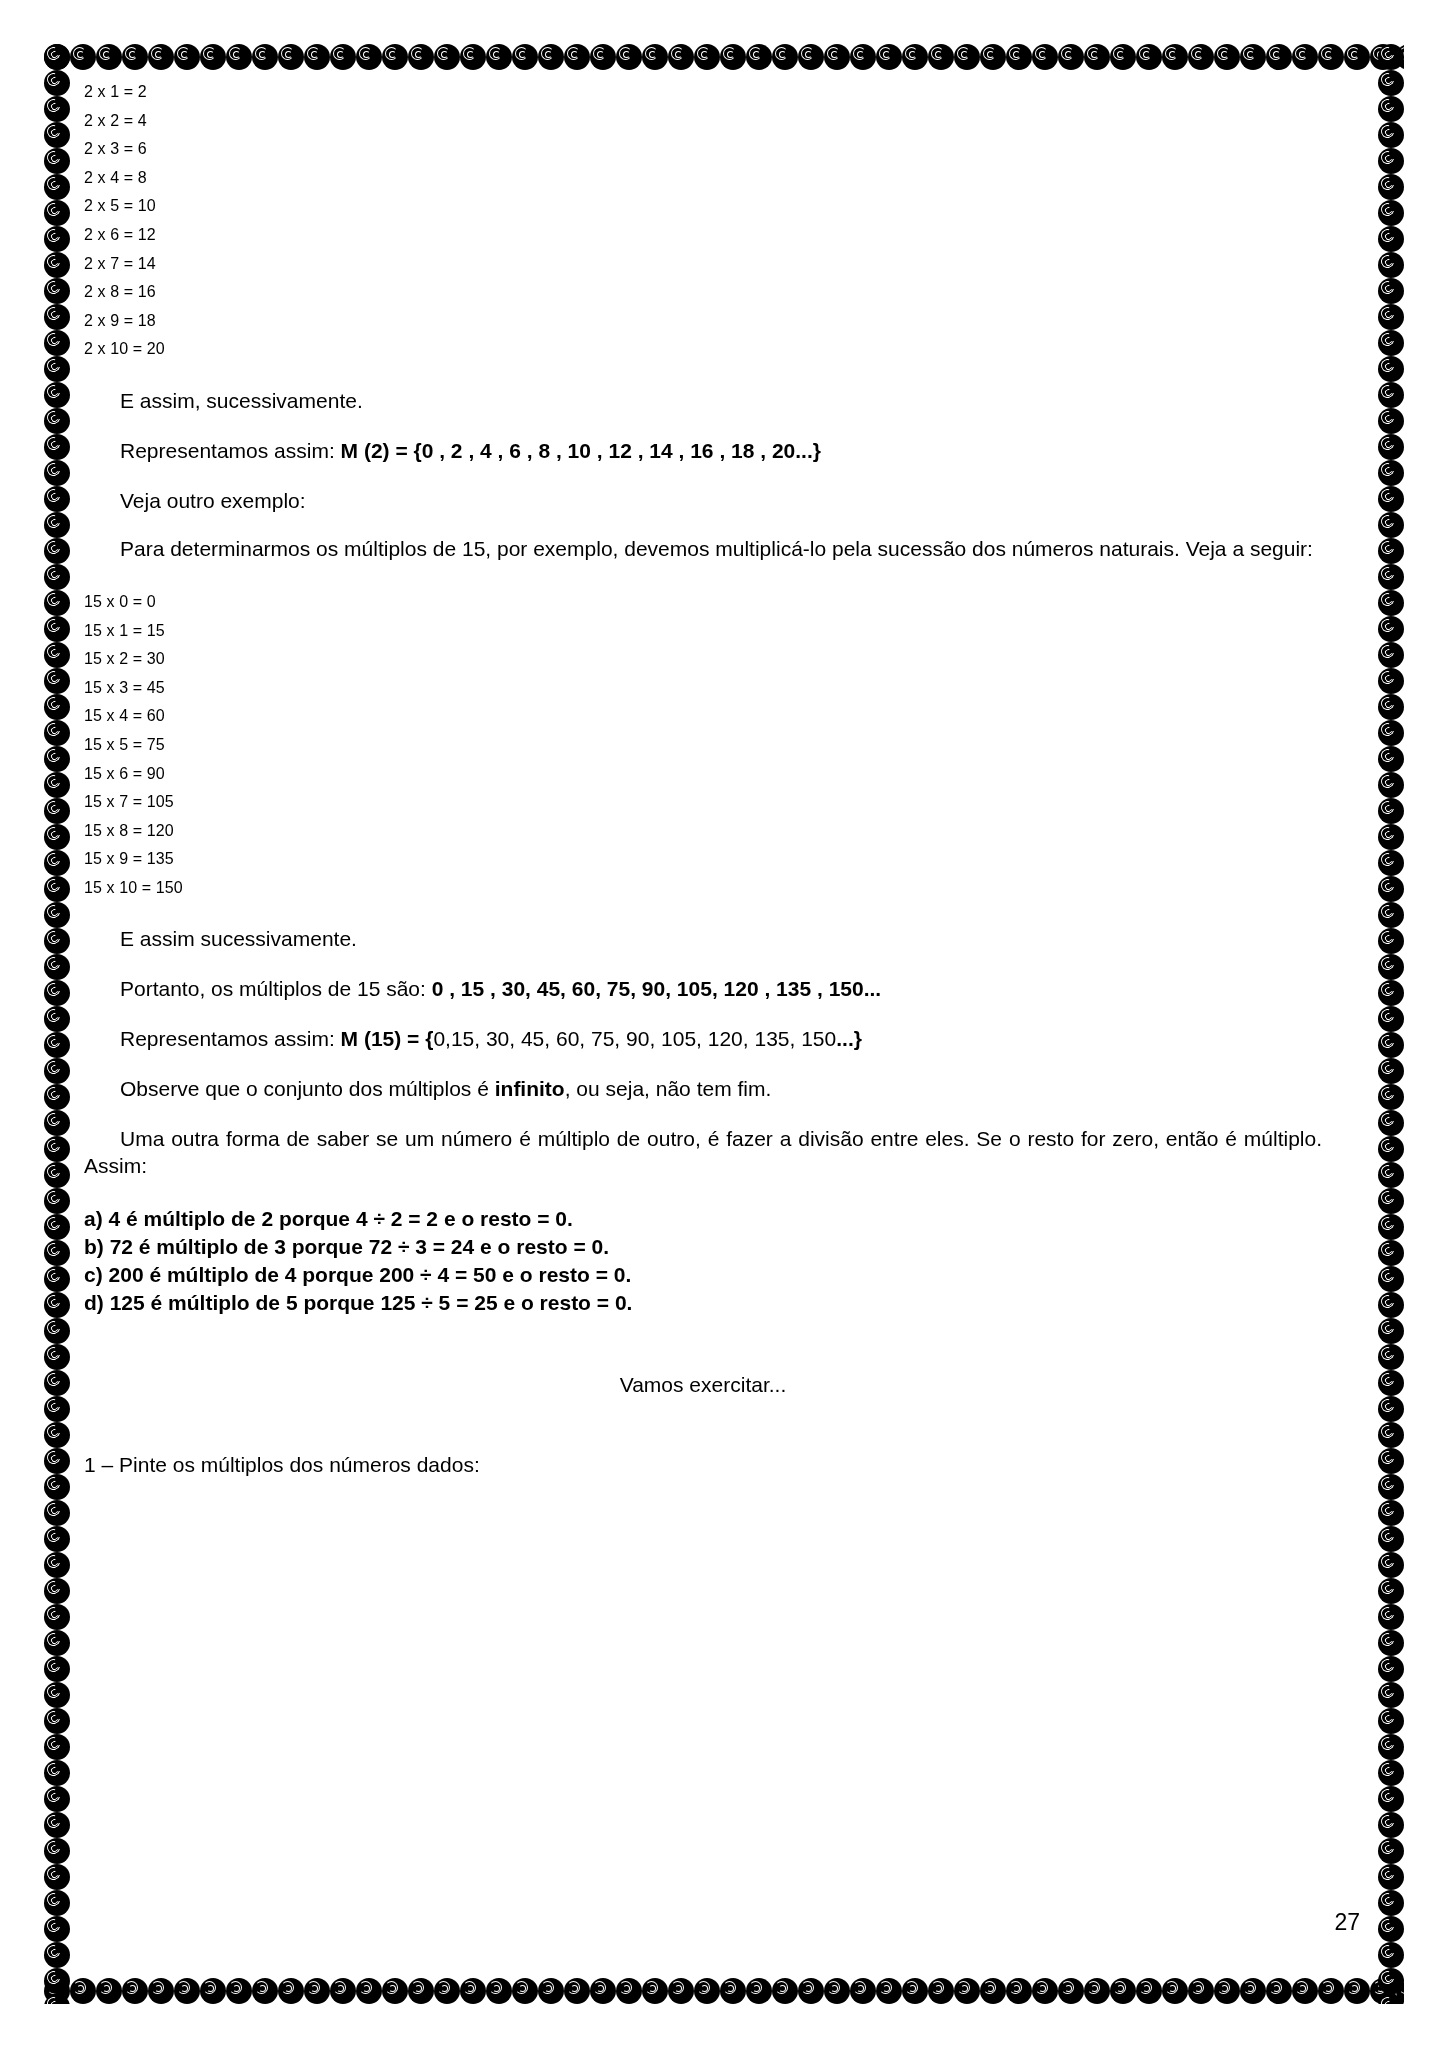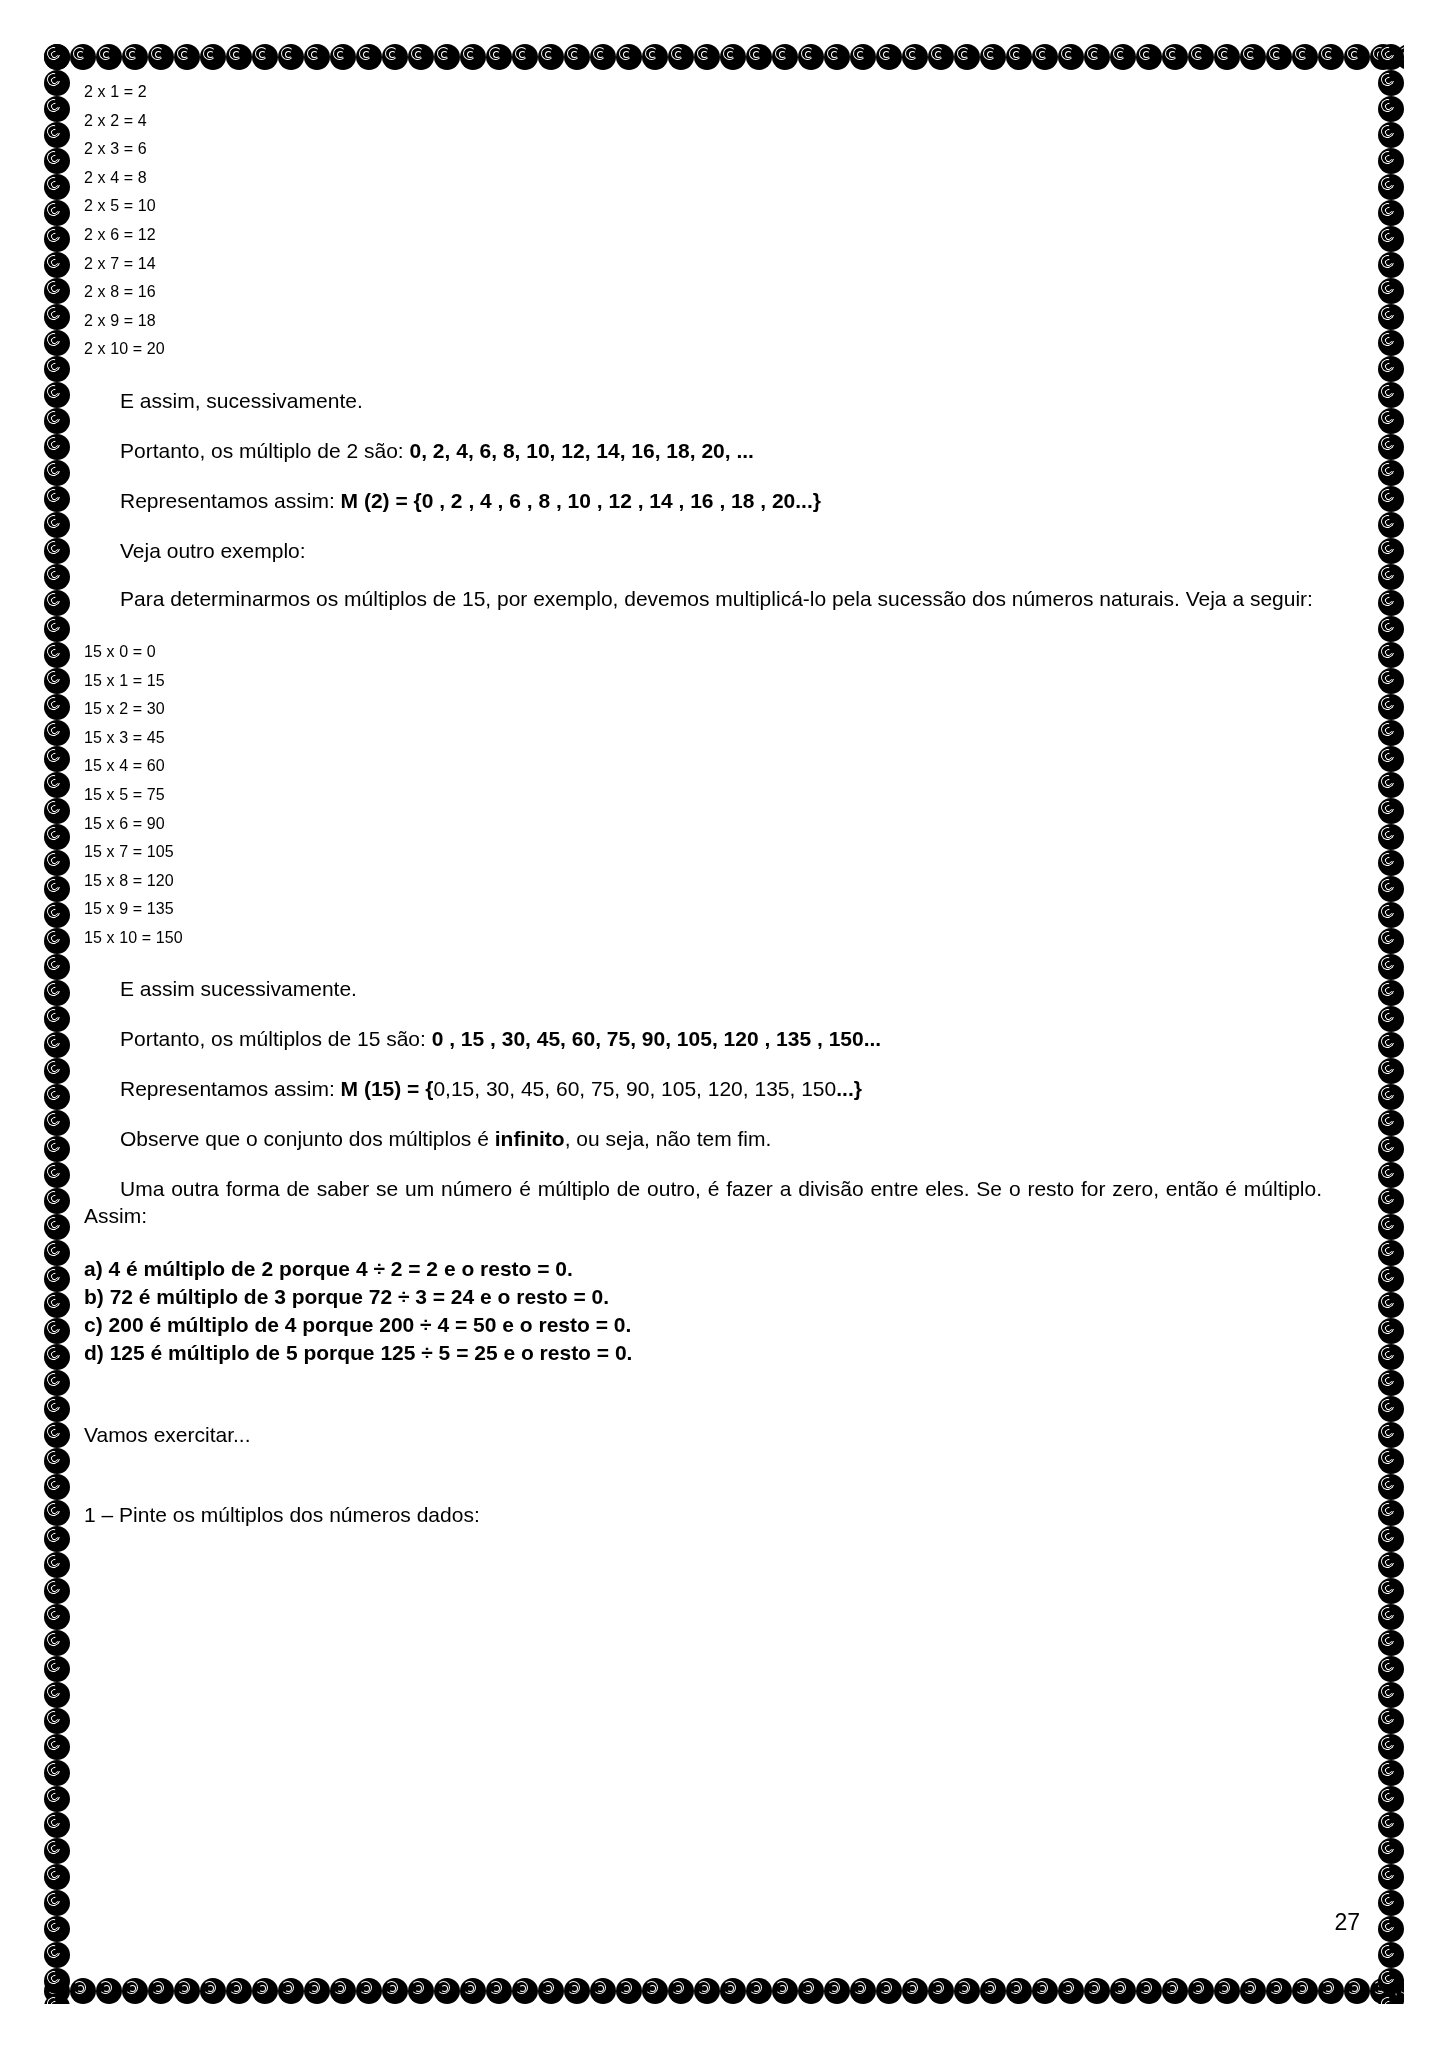--- a/index.html
+++ b/index.html
@@ -103,20 +103,21 @@
     font-size: 21px;
     line-height: 27px;
     margin-top: 23px;
   }
   .para.indent { text-indent: 36px; }
   .para.justify { text-align: justify; }
   .para.tight { margin-top: 0; }
   .para b { font-weight: bold; }
 
   .center-note {
+    text-align: center;
     font-size: 21px;
     margin-top: 56px;
   }
 
   .list-line {
     font-size: 21px;
     line-height: 28px;
   }
   .list-block { margin-top: 26px; font-weight: bold; }
 
@@ -406,23 +407,20 @@
         <span class="bead"></span>
       </div>
   </div>
 
   <div class="content">
 
     <div class="mult-table" id="table2"><span class="row">2 x 1 = 2</span><span class="row">2 x 2 = 4</span><span class="row">2 x 3 = 6</span><span class="row">2 x 4 = 8</span><span class="row">2 x 5 = 10</span><span class="row">2 x 6 = 12</span><span class="row">2 x 7 = 14</span><span class="row">2 x 8 = 16</span><span class="row">2 x 9 = 18</span><span class="row">2 x 10 = 20</span></div>
 
     <p class="para indent">E assim, sucessivamente.</p>
 
-    <p class="para indent">
-      <span>Portanto, os múltiplo de 2 são: </span><b>0, 2, 4, 6, 8, 10, 12, 14, 16, 18, 20, ...</b>
-    </p>
 
     <p class="para indent">
       <span>Representamos assim: </span><b>M (2) = {0 , 2 , 4 , 6 , 8 , 10 , 12 ,  14 , 16 , 18 , 20...}</b>
     </p>
 
     <p class="para indent">Veja outro exemplo:</p>
     <p class="para indent justify tight">Para determinarmos os múltiplos de 15, por exemplo, devemos multiplicá-lo pela sucessão dos números naturais. Veja a seguir:</p>
 
     <div class="mult-table" style="margin-top:26px;" id="table15"><span class="row">15 x 0 = 0</span><span class="row">15 x 1 = 15</span><span class="row">15 x 2 = 30</span><span class="row">15 x 3 = 45</span><span class="row">15 x 4 = 60</span><span class="row">15 x 5 = 75</span><span class="row">15 x 6 = 90</span><span class="row">15 x 7 = 105</span><span class="row">15 x 8 = 120</span><span class="row">15 x 9 = 135</span><span class="row">15 x 10 = 150</span></div>
 

